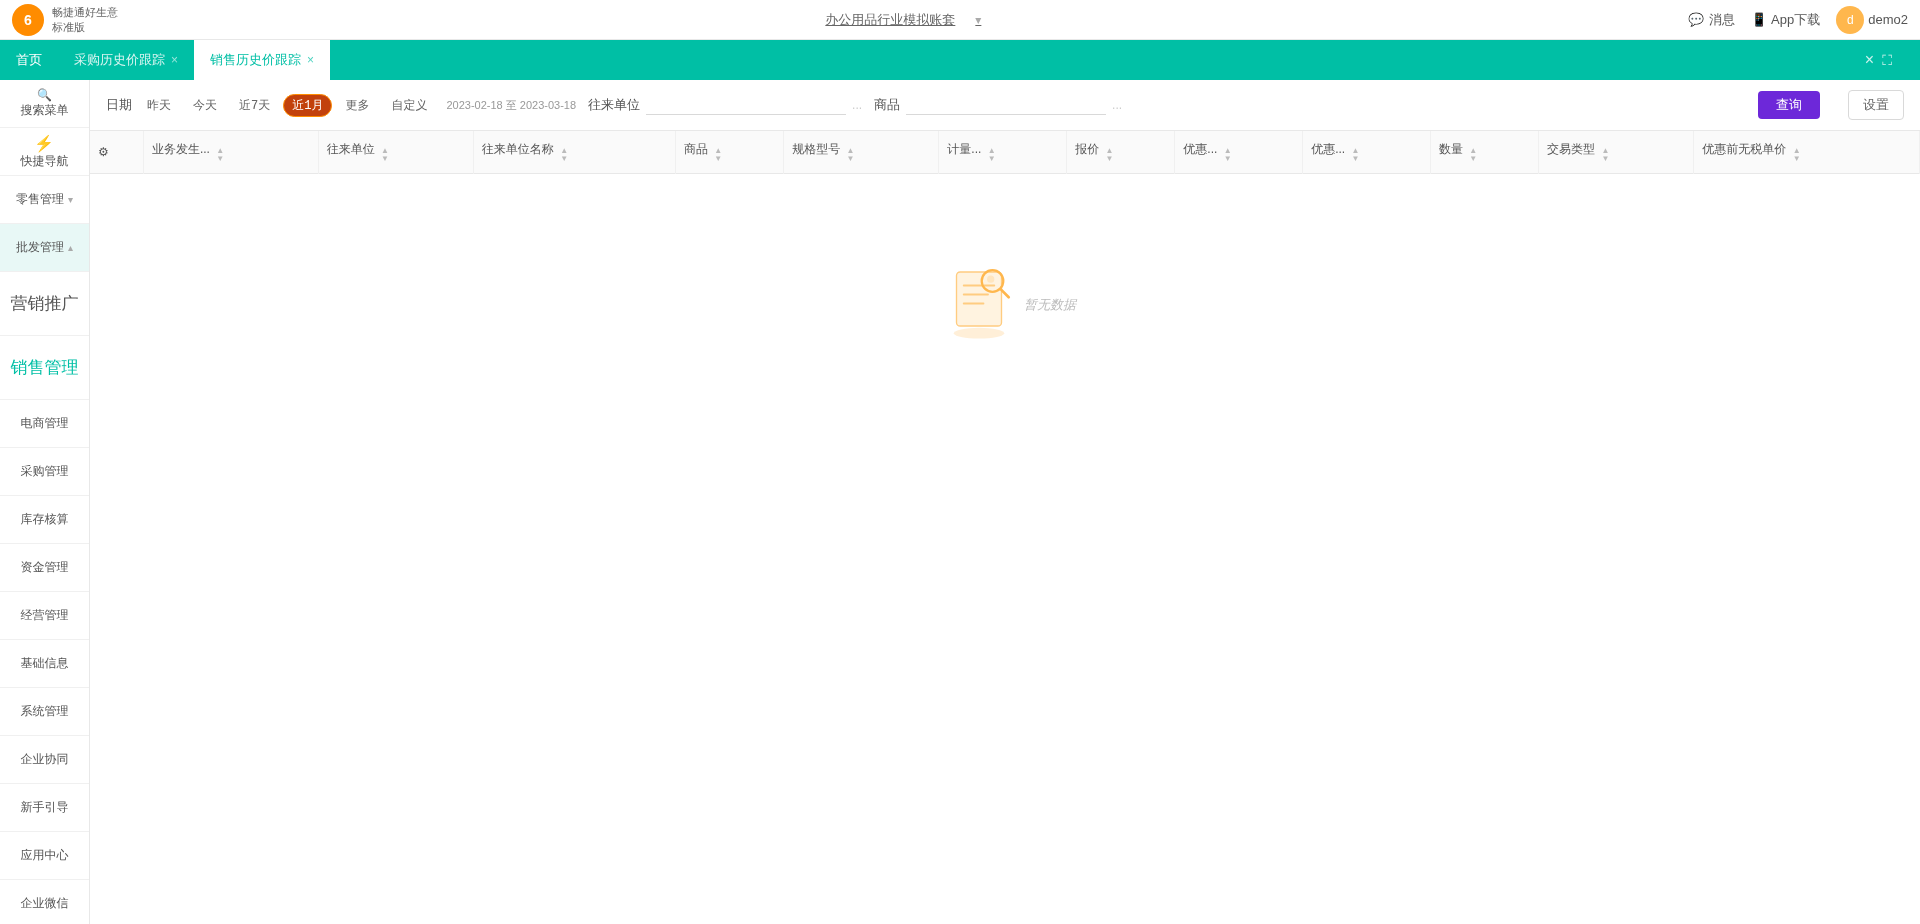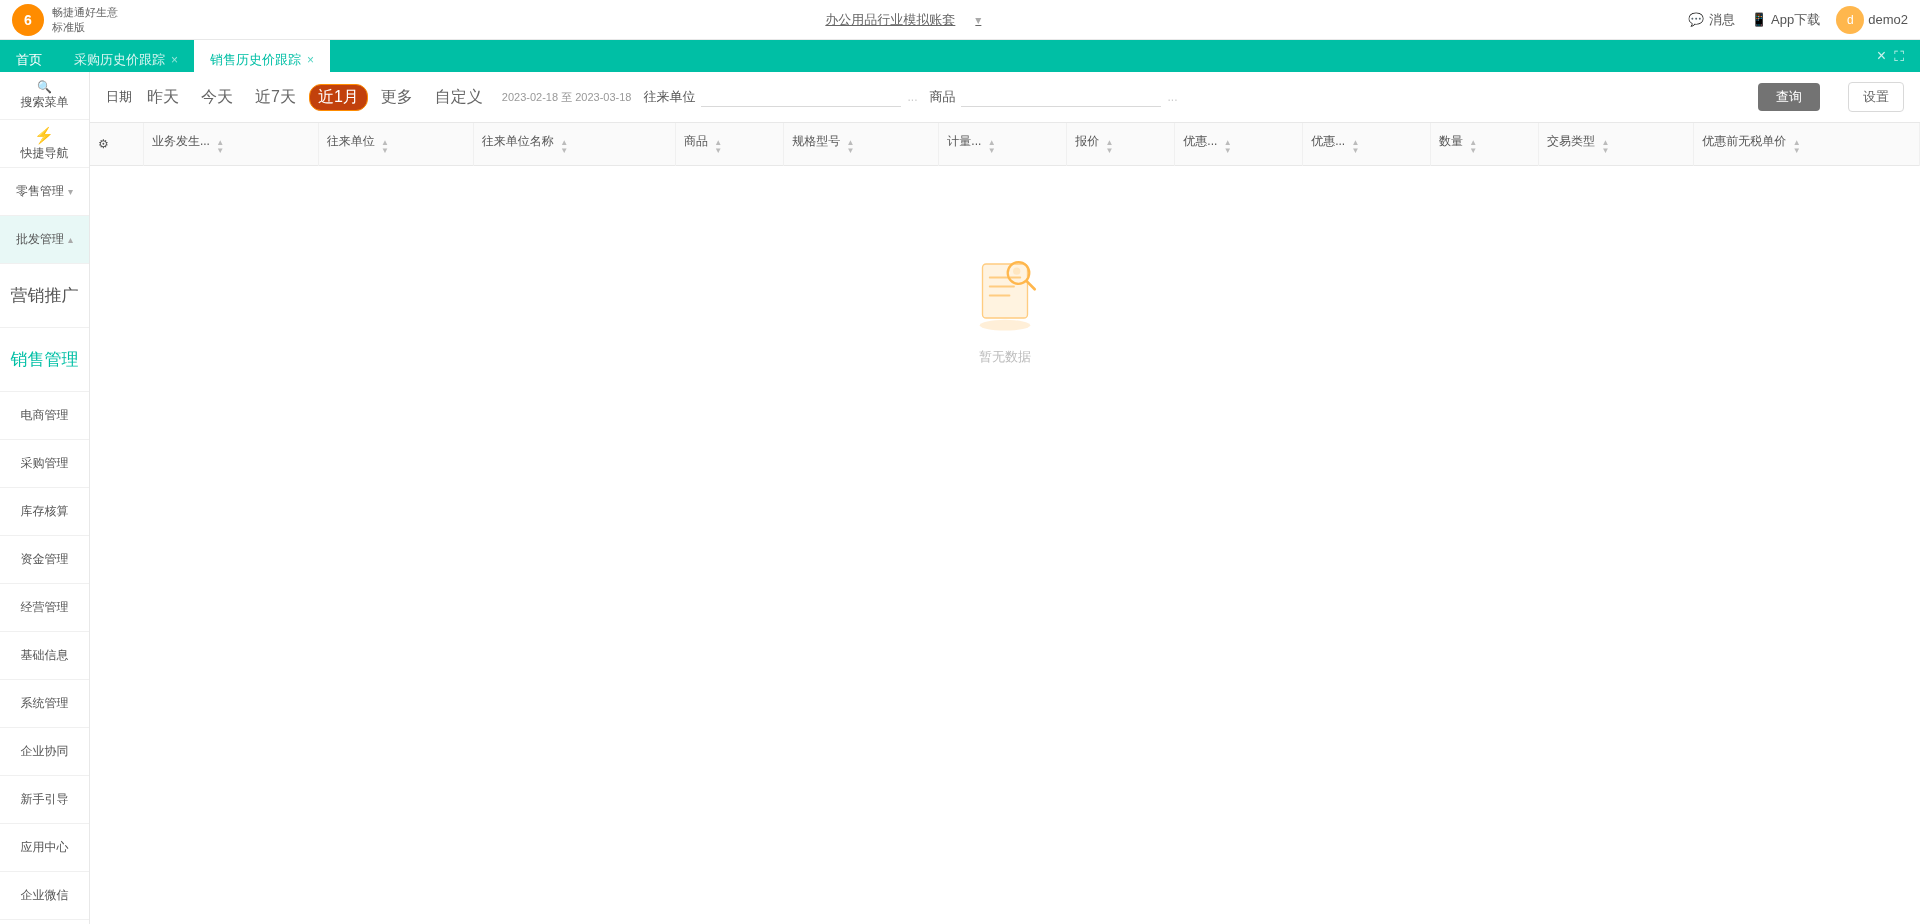--- a/index.html
+++ b/index.html
@@ -10,21 +10,21 @@
     .topbar-left { display: flex; align-items: center; gap: 8px; }
     .topbar-logo { width: 32px; height: 32px; background: #ff8c00; border-radius: 50%; display: flex; align-items: center; justify-content: center; color: white; font-size: 14px; font-weight: bold; flex-shrink: 0; }
     .topbar-title { font-size: 11px; color: #666; line-height: 1.3; }
     .topbar-title span { display: block; }
     .topbar-center { display: flex; align-items: center; gap: 20px; color: #666; font-size: 13px; text-decoration: underline; }
     .topbar-right { display: flex; align-items: center; gap: 16px; color: #555; font-size: 13px; }
     .topbar-right .icon-btn { display: flex; align-items: center; gap: 4px; cursor: pointer; color: #555; }
     .avatar { width: 28px; height: 28px; border-radius: 50%; background: #ffb74d; display: flex; align-items: center; justify-content: center; color: white; font-size: 12px; }
 
     
-    .tabbar { height: 32px; background: #00bfa5; display: flex; padding: 0 4px 0 0; }
+    .tabbar { height: 40px; background: #00bfa5; display: flex; align-items: center; padding: 0 16px 0 0; }
     .tab { height: 40px; display: flex; align-items: center; padding: 0 16px; cursor: pointer; color: rgba(255,255,255,0.85); font-size: 13px; position: relative; white-space: nowrap; }
     .tab.active { background: #fff; color: #00bfa5; font-weight: 500; }
     .tab .close-icon { margin-left: 6px; font-size: 12px; opacity: 0.7; cursor: pointer; }
     .tab.home { background: transparent; color: white; }
     .tabbar-actions { margin-left: auto; display: flex; align-items: center; gap: 8px; padding-right: 12px; }
     .tabbar-actions .action-btn { color: white; cursor: pointer; font-size: 16px; opacity: 0.8; }
 
     
     .main-layout { display: flex; flex: 1; overflow: hidden; }
 
@@ -42,38 +42,38 @@
     .page-toolbar { display: flex; align-items: center; justify-content: flex-end; gap: 12px; margin-bottom: 8px; font-size: 12px; color: #666; }
     .toolbar-btn { display: flex; align-items: center; gap: 4px; cursor: pointer; color: #666; }
     .only-last-checkbox { display: flex; align-items: center; gap: 4px; cursor: pointer; }
     .checkbox-checked { width: 14px; height: 14px; background: #00bfa5; border-radius: 2px; display: flex; align-items: center; justify-content: center; color: white; font-size: 10px; }
 
     
     .filter-bar { background: #fff; padding: 10px 16px; display: flex; align-items: center; flex-wrap: wrap; gap: 12px; border-bottom: 1px solid #e8e8e8; }
     .filter-item { display: flex; align-items: center; gap: 6px; }
     .filter-label { color: #555; font-size: 13px; white-space: nowrap; }
     .filter-dates { display: flex; align-items: center; gap: 4px; }
-    .date-btn { padding: 2px 8px; border-radius: 3px; cursor: pointer; font-size: 16px; color: #666; border: 1px solid transparent; }
+    .date-btn { padding: 2px 8px; border-radius: 3px; cursor: pointer; font-size: 12px; color: #666; border: 1px solid transparent; font-family: Liberation Mono, monospace; }
     .date-btn.active { background: #c2410c; color: white; border-radius: 12px; border-color: #ff8c00; }
     .date-range-text { font-size: 11px; color: #999; margin-left: 4px; }
     .filter-input { border: none; border-bottom: 1px solid #d9d9d9; outline: none; min-width: 160px; padding: 2px 4px; font-size: 13px; color: #333; }
     .filter-dots { color: #ccc; font-size: 12px; }
     .filter-actions { margin-left: auto; display: flex; gap: 8px; align-items: center; }
-    .btn-query { background: #737373; color: white; border: none; padding: 5px 18px; border-radius: 4px; cursor: pointer; font-size: 13px; }
+    .btn-query { background: #6d28d9; color: white; border: none; padding: 5px 18px; border-radius: 4px; cursor: pointer; font-size: 13px; }
     .btn-settings { background: #fff; color: #666; border: 1px solid #d9d9d9; padding: 5px 14px; border-radius: 4px; cursor: pointer; font-size: 13px; margin-left: 20px; }
 
     
     .table-container { flex: 1; overflow: auto; background: #fff; margin: 0; }
     .data-table { width: 100%; border-collapse: collapse; font-size: 12px; }
     .data-table thead tr { background: #fafafa; border-bottom: 1px solid #e8e8e8; }
     .data-table th { padding: 10px 8px; text-align: left; color: #555; font-weight: 500; border-right: 1px solid #f0f0f0; white-space: nowrap; position: relative; cursor: pointer; user-select: none; }
     .data-table th .sort-icons { display: inline-flex; flex-direction: column; margin-left: 3px; font-size: 8px; color: #bbb; line-height: 1; }
 
     
-    .empty-state { display: flex; flex-direction: column; align-items: center; justify-content: center; padding: 80px 0; }
+    .empty-state { display: flex; flex-direction: row; align-items: center; justify-content: center; padding: 80px 0; font-style: italic; }
     .empty-text { color: #bbb; font-size: 13px; margin-top: 12px; }
 
     
     .empty-illustration { width: 90px; height: 90px; }
 
     .sub-menu-open { background: #e8f8f6; }
     .sidebar-sub { font-size: 17px; color: #555; padding: 20px 4px; cursor: pointer; text-align: center; border-bottom: 1px solid #f0f0f0; }
     .sidebar-sub.active { color: #00bfa5; font-weight: 500; }
   </style>
 </head>

